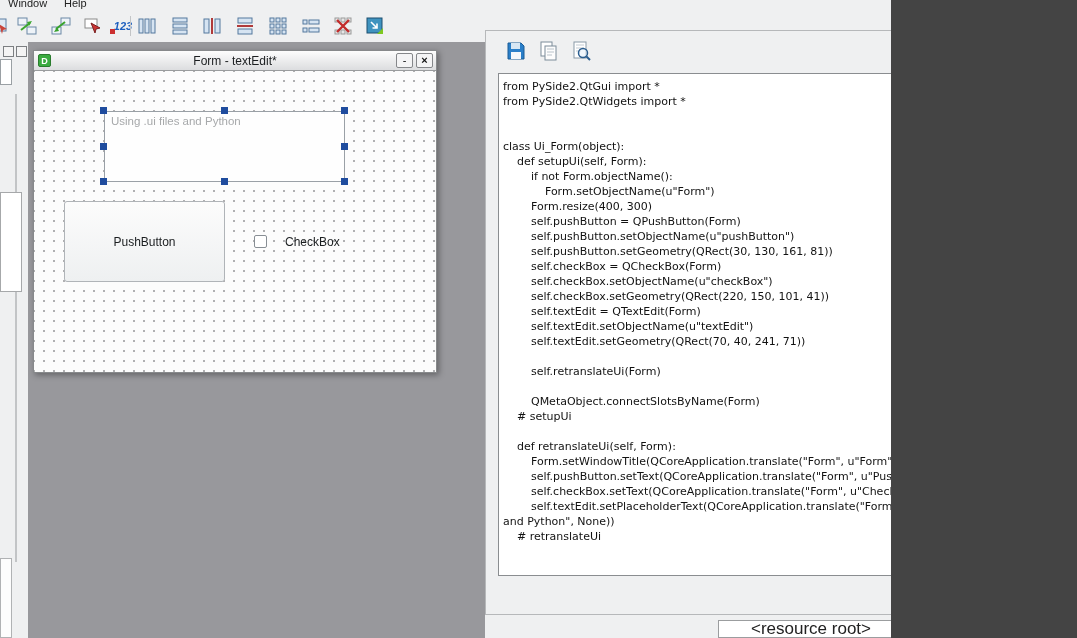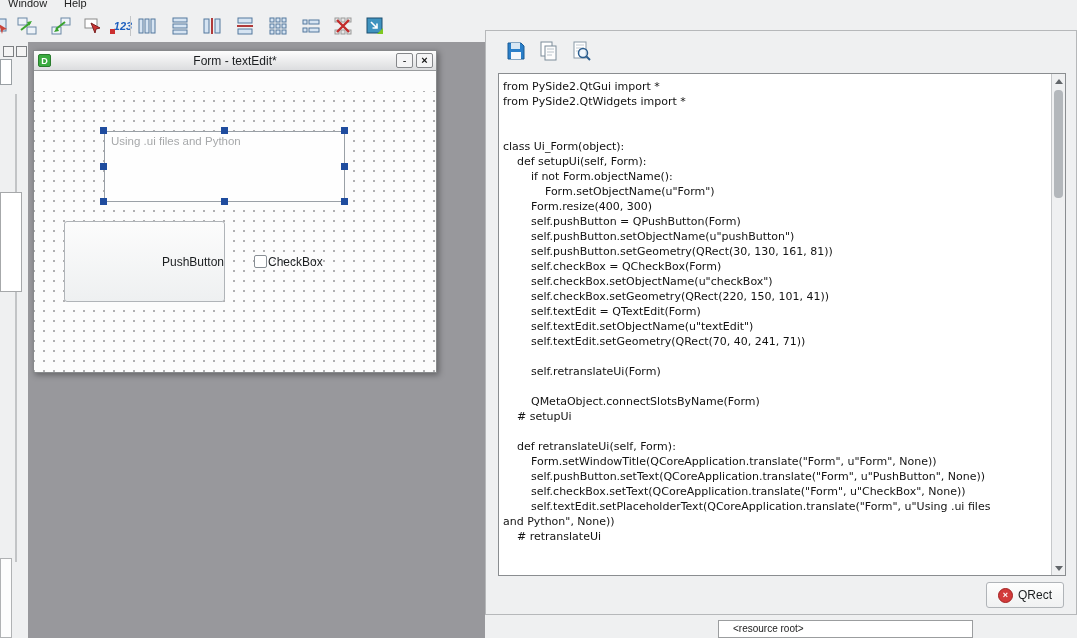--- a/index.html
+++ b/index.html
@@ -1,18 +1,18 @@
 <!DOCTYPE html>
 <html><head>
 <meta charset="utf-8">
 <style>
   * { box-sizing: border-box; margin: 0; padding: 0; }
   body { background: #444; }
   .screen {
-    position: relative; width: 1077px; height: 638px;
+    position: relative; width: 891px; height: 638px;
     background: #000000; overflow: hidden;
     font-family: "Liberation Sans", sans-serif; color: #1b1e20;
   }
 
   
   .menubar { position: absolute; left: 0; top: 0; width: 1077px; height: 10px; overflow: hidden; background: #eff0f1; }
   .menubar span { position: absolute; top: -3px; font-size: 11px; color: #222; }
 
   
   .toolbar { position: absolute; left: 0; top: 10px; width: 1077px; height: 32px; background: #eff0f1; }
@@ -39,30 +39,30 @@
   .form-winicon { position: absolute; left: 4px; top: 3px; width: 13px; height: 13px; background: #3aab3f; border: 1px solid #2a7c2e;
     border-radius: 2px; color: #fff; font-size: 9px; font-weight: bold; text-align: center; line-height: 12px; }
   .form-title { position: absolute; left: 0; right: 0; top: 3px; text-align: center; font-size: 12px; color: #1b1e20; }
   .cap-btn { position: absolute; top: 2px; width: 17px; height: 15px; background: #f4f4f5; border: 1px solid #85878a; border-radius: 2px;
     font-size: 11px; line-height: 13px; text-align: center; color: #111; }
   .cap-btn.min { right: 23px; }
   .cap-btn.cls { right: 3px; font-weight: bold; }
 
   .form-canvas { position: absolute; left: 0; top: 20px; right: 0; bottom: 0; background: #fcfcfc;
     background-image: radial-gradient(circle, #b0b0b2 1px, transparent 1.2px);
-    background-size: 10px 10px; background-position: 5px 5px; margin-top: 20px; }
+    background-size: 10px 10px; background-position: 5px 5px; }
 
   .w-textedit { position: absolute; left: 70px; top: 40px; width: 241px; height: 71px;
     background: #fefefe; border: 1px solid #9aa0a6; padding: 3px 6px; font-size: 11.5px; color: #a7a9ab; }
   .hnd { position: absolute; width: 7px; height: 7px; background: #1f4c9e; }
   .w-push { position: absolute; left: 30px; top: 130px; width: 161px; height: 81px;
     background: linear-gradient(#fcfcfc, #eef0f1); border: 1px solid #b0b4b8; border-radius: 3px;
-    display: flex; align-items: center; justify-content: flex-end; font-size: 12px; color: #1b1e20; }
+    display: flex; align-items: center; justify-content: center; font-size: 12px; color: #1b1e20; }
   .w-check { position: absolute; left: 220px; top: 150px; width: 101px; height: 41px;
-    display: flex; align-items: center; gap: 1px; font-size: 12px; }
+    display: flex; align-items: center; gap: 18px; font-size: 12px; }
   .chk-ind { width: 13px; height: 13px; background: #fff; border: 1px solid #888e94; border-radius: 2px; flex: 0 0 auto; }
 
   
   .code-dialog { position: absolute; left: 485px; top: 30px; width: 592px; height: 585px;
     background: #eff0f1; border: 1px solid #b6b8ba; }
   .dlg-btn { position: absolute; top: 7px; width: 26px; height: 26px; display: flex; align-items: center; justify-content: center; border-radius: 3px; }
   .code-frame { position: absolute; left: 12px; top: 42px; width: 568px; height: 503px; background: #fff; border: 1px solid #8a8d90; overflow: hidden; }
   .code-pre { position: absolute; left: 4px; top: 5px; right: 17px; bottom: 2px; overflow: hidden;
     font-family: "DejaVu Sans", sans-serif; font-size: 11px; line-height: 15px; white-space: pre; color: #121212; }
   .vscroll { position: absolute; right: 0; top: 0; bottom: 0; width: 14px; background: #eff0f1; border-left: 1px solid #c6c8ca; }
@@ -72,21 +72,21 @@
   .sb-thumb { position: absolute; left: 2px; width: 9px; top: 16px; height: 108px; background: #b3b7bb; border-radius: 4px; }
   .close-btn { position: absolute; left: 500px; top: 551px; width: 78px; height: 26px;
     background: linear-gradient(#fdfdfd, #f0f1f2); border: 1px solid #b0b4b8; border-radius: 3px;
     display: flex; align-items: center; justify-content: center; gap: 5px; font-size: 12px; color: #1b1e20; cursor: default; }
   .close-circ { width: 15px; height: 15px; border-radius: 50%; background: #d23b3b; border: 1px solid #a32222;
     color: #fff; font-size: 9px; font-weight: bold; text-align: center; line-height: 13px; }
 
   
   .bottom-strip { position: absolute; left: 485px; top: 615px; width: 592px; height: 23px; background: #eff0f1; }
   .res-box { position: absolute; left: 233px; top: 5px; width: 255px; height: 18px; background: #fff; border: 1px solid #9b9d9f;
-    font-size: 10px; line-height: 15px; padding-left: 14px; color: #222; }
+    font-size: 17px; line-height: 15px; padding-left: 32px; color: #222; }
 </style>
 </head>
 <body>
 
 <div class="screen">
 
   <div class="menubar">
     <span style="left:8px">Window</span>
     <span style="left:64px">Help</span>
   </div>

